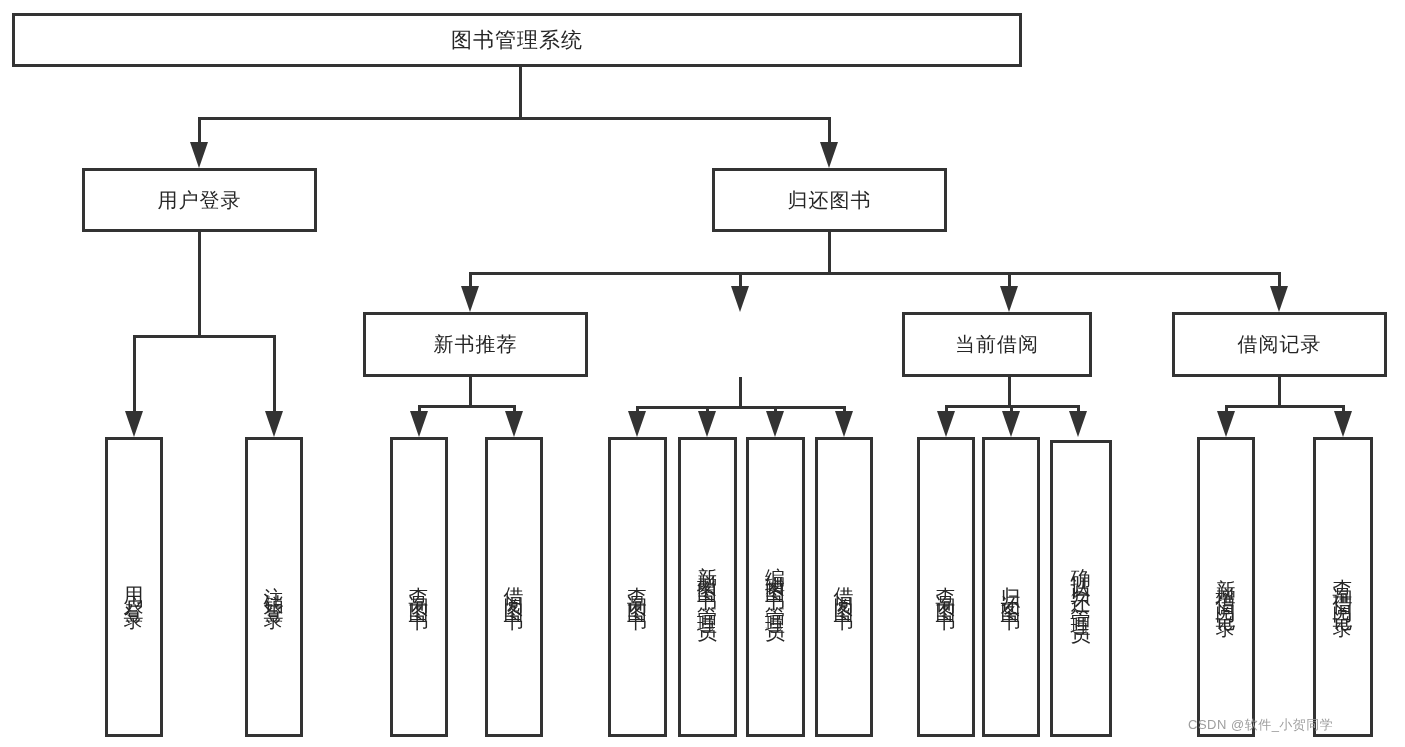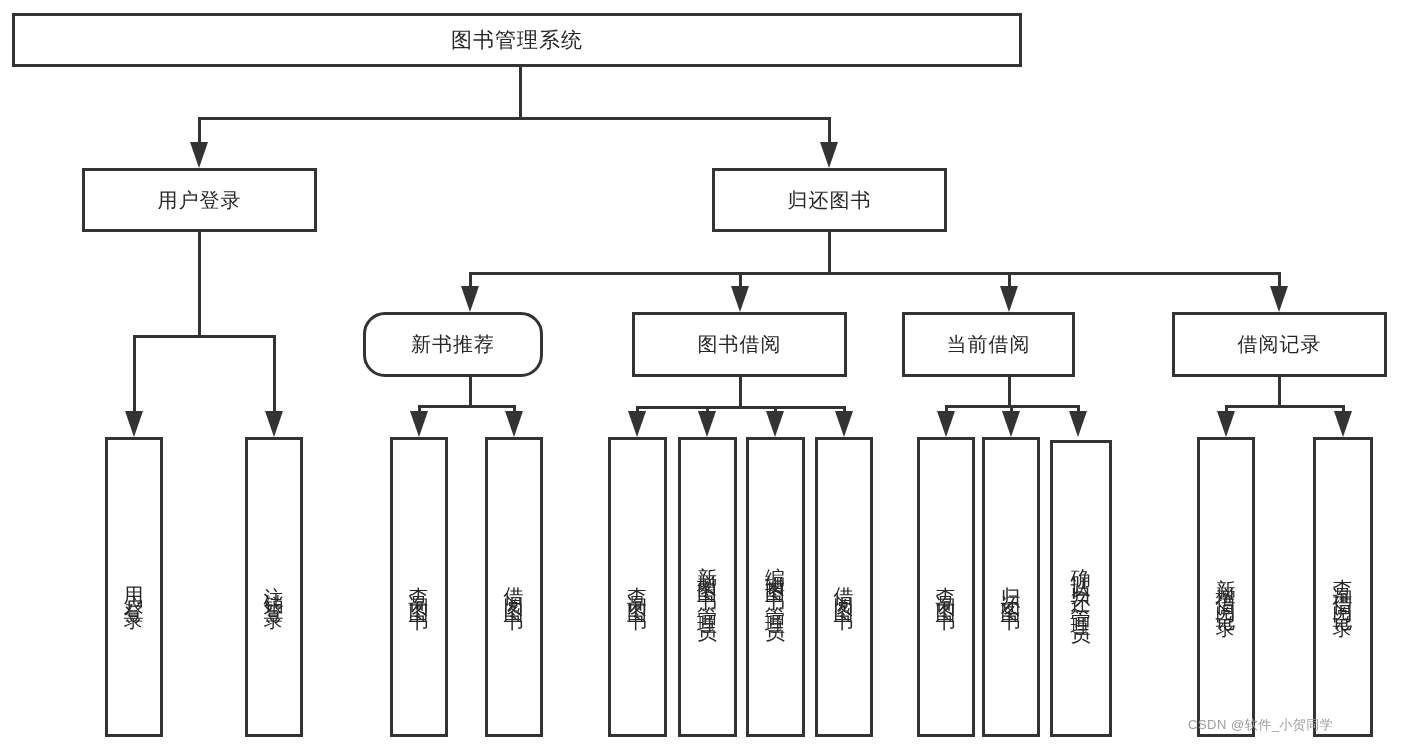--- a/index.html
+++ b/index.html
@@ -70,27 +70,24 @@
   <span class="watermark" style="color: rgb(158, 158, 158);">CSDN @软件_小贺同学</span>
 <div class="node node-h node-root" style="left: 12px; top: 13px; width: 1010px; height: 54px;">
       <span>图书管理系统</span>
     </div>
     <div class="node node-h" style="left: 82px; top: 168px; width: 235px; height: 64px;">
       <span>用户登录</span>
     </div>
     <div class="node node-h" style="left: 712px; top: 168px; width: 235px; height: 64px;">
       <span>归还图书</span>
     </div>
-    <div class="node node-h" style="left: 363px; top: 312px; width: 180px; height: 65px; border-radius: 22px;">
+    <div class="node node-h" style="left: 363px; top: 312px; width: 225px; height: 65px;">
       <span>新书推荐</span>
     </div>
-    <div class="node node-h" style="left: 632px; top: 312px; width: 215px; height: 65px;">
-      <span>图书借阅</span>
-    </div>
-    <div class="node node-h" style="left: 902px; top: 312px; width: 173px; height: 65px;">
+    <div class="node node-h" style="left: 902px; top: 312px; width: 190px; height: 65px;">
       <span>当前借阅</span>
     </div>
     <div class="node node-h" style="left: 1172px; top: 312px; width: 215px; height: 65px;">
       <span>借阅记录</span>
     </div>
     <div class="node node-v" style="left: 105px; top: 437px; width: 58px; height: 300px;">
       <span>用户登录</span>
     </div>
     <div class="node node-v" style="left: 245px; top: 437px; width: 58px; height: 300px;">
       <span>注销登录</span>

